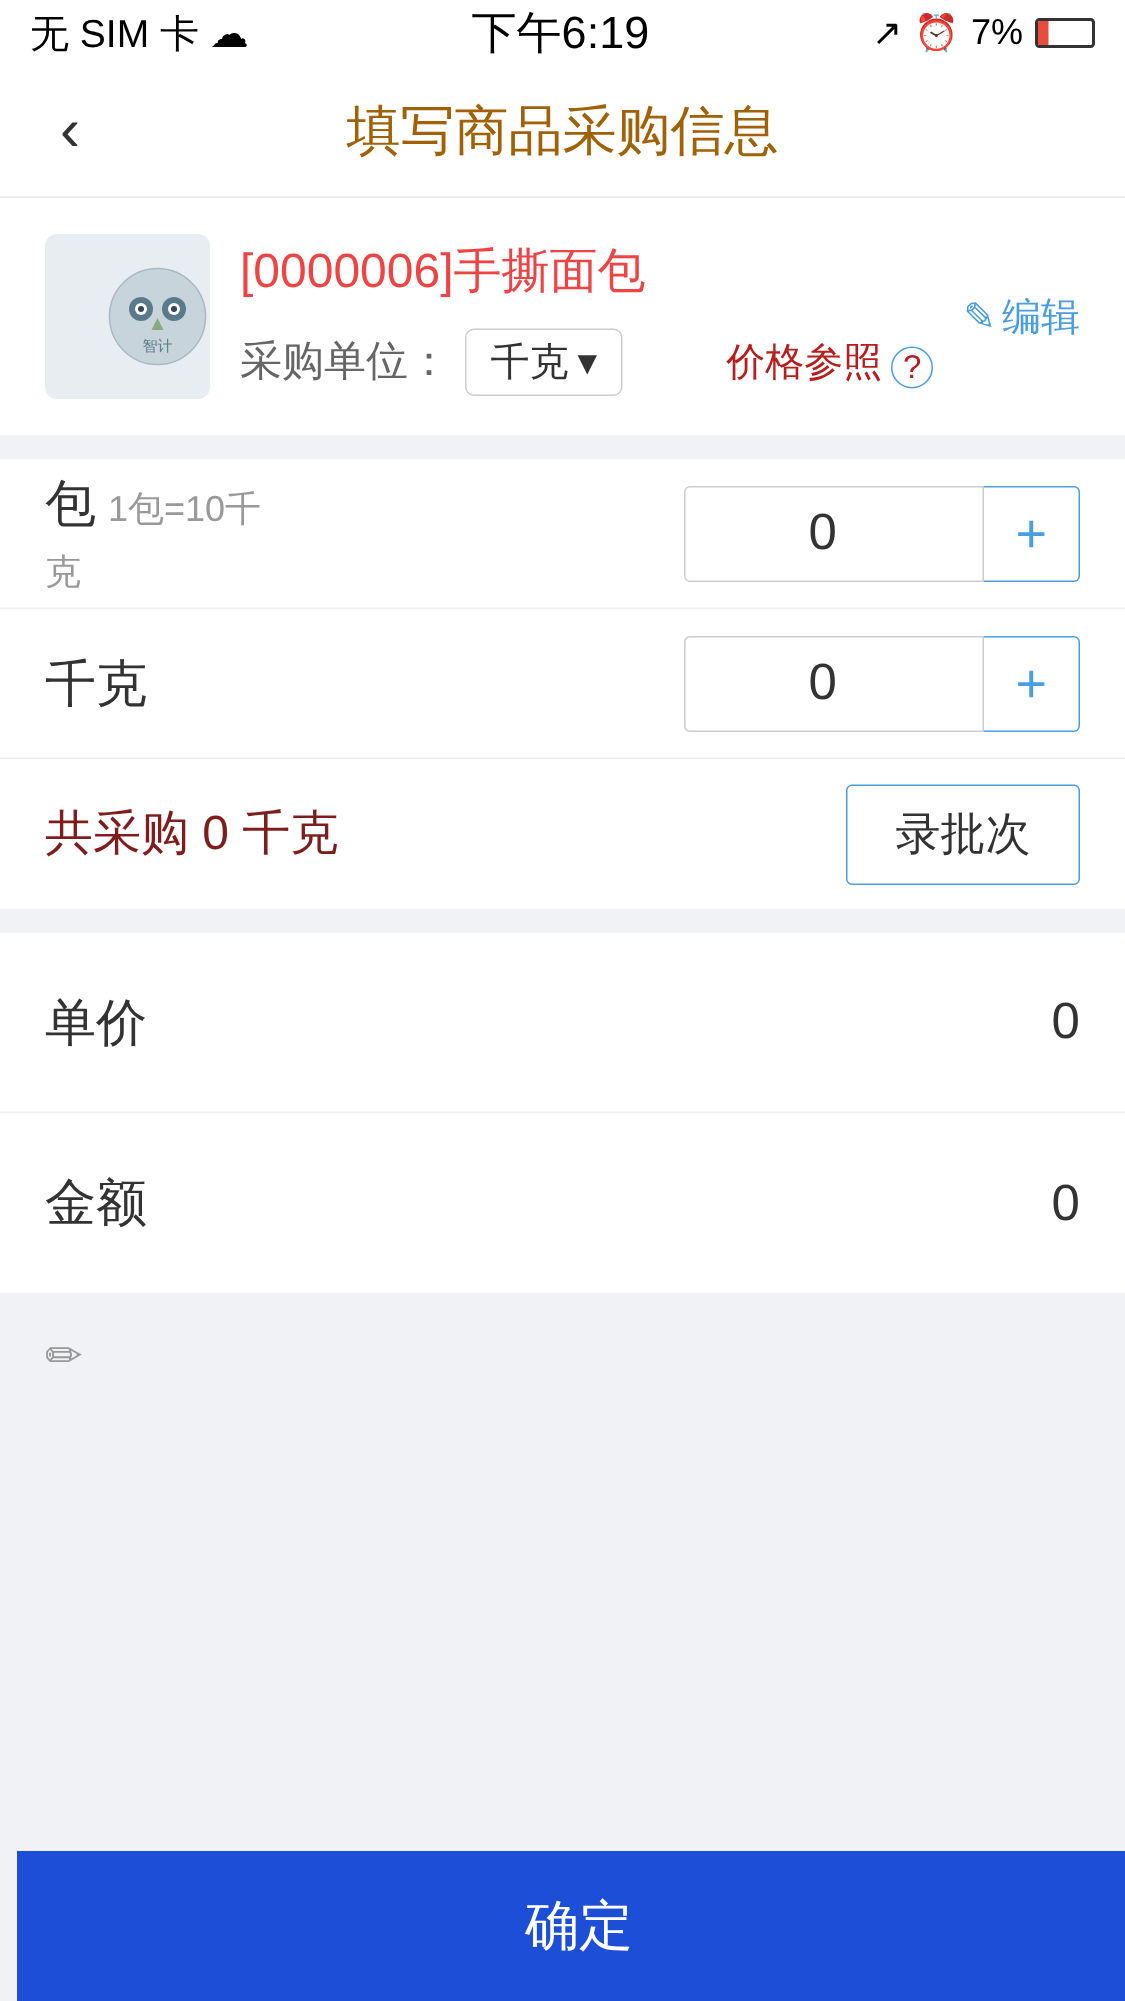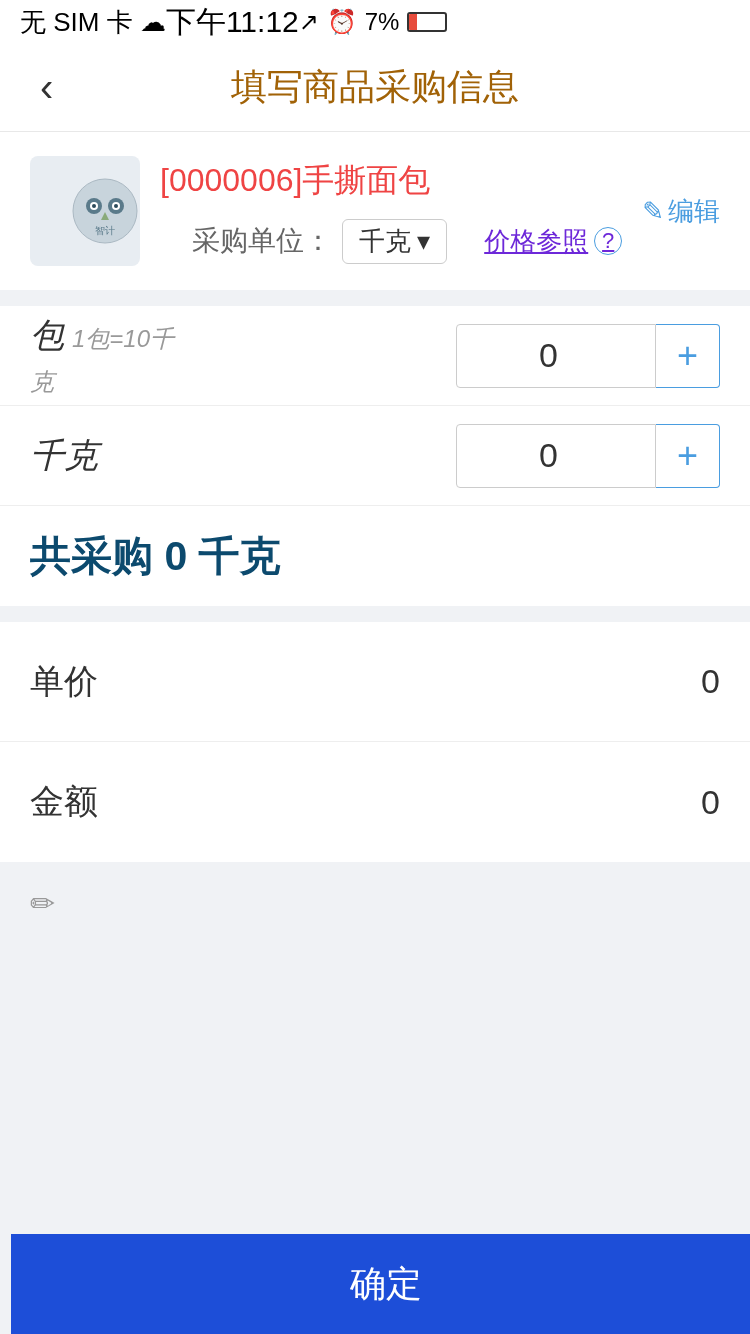--- a/index.html
+++ b/index.html
@@ -12,20 +12,21 @@
       font-size: 32px;
       color: #333;
     }
 
     
     .status-bar {
       background: #fff;
       height: 44px;
       display: flex;
       align-items: center;
+      justify-content: space-between;
       padding: 0 20px;
       font-size: 28px;
       color: #000;
     }
     .status-left { display: flex; align-items: center; gap: 8px; font-size: 26px; }
     .status-center { font-size: 30px; font-weight: 500; }
     .status-right { display: flex; align-items: center; gap: 8px; font-size: 24px; }
     .battery {
       display: inline-flex; align-items: center;
     }
@@ -96,21 +97,20 @@
     .product-name {
       font-size: 32px;
       color: #ef4444;
       font-weight: 500;
       margin-bottom: 16px;
     }
     .product-meta {
       display: flex;
       align-items: center;
       justify-content: space-between;
-      margin-left: 32px;
     }
     .purchase-unit {
       display: flex;
       align-items: center;
       gap: 10px;
       font-size: 28px;
       color: #666;
     }
     .unit-dropdown {
       border: 1px solid #ccc;
@@ -124,26 +124,25 @@
       gap: 6px;
     }
     .edit-btn {
       color: #4a9de0;
       font-size: 26px;
       display: flex;
       align-items: center;
       gap: 4px;
     }
     .price-ref {
-      color: #6d28d9;
+      color: #b91c1c;
       font-size: 26px;
       display: flex;
-      align-items: center;
+      align-items: flex-end;
       gap: 6px;
-      text-decoration: underline;
     }
 
     
     .section-divider {
       height: 16px;
       background: #f0f2f5;
     }
 
     
     .input-section {
@@ -154,21 +153,20 @@
       align-items: center;
       padding: 0 30px;
       height: 100px;
       border-bottom: 1px solid #eee;
     }
     .input-label {
       font-size: 34px;
       color: #333;
       width: 160px;
       flex-shrink: 0;
-      font-style: italic;
     }
     .input-sublabel {
       font-size: 24px;
       color: #999;
       margin-left: 8px;
     }
     .input-right {
       display: flex;
       align-items: center;
       margin-left: auto;
@@ -204,23 +202,22 @@
     
     .summary-row {
       background: #fff;
       display: flex;
       align-items: center;
       justify-content: space-between;
       padding: 0 30px;
       height: 100px;
     }
     .summary-text {
-      font-size: 41px;
-      color: #0c4a6e;
-      font-weight: bold;
+      font-size: 32px;
+      color: #7f1d1d;
     }
     .record-btn {
       border: 1px solid #4a9de0;
       background: #fff;
       color: #333;
       font-size: 30px;
       padding: 12px 32px;
       border-radius: 4px;
       cursor: pointer;
     }
@@ -298,21 +295,21 @@
       flex-shrink: 0;
     }
   </style>
 </head>
 <body>
 
 <div class="status-bar">
   <div class="status-left">
     <span>无 SIM 卡 ☁</span>
   </div>
-  <div class="status-center">下午11:12</div>
+  <div class="status-center">下午6:19</div>
   <div class="status-right">
     <span>↗</span>
     <span>⏰</span>
     <span>7%</span>
     <div class="battery">
       <div class="battery-body">
         <div class="battery-fill"></div>
       </div>
     </div>
   </div>
@@ -385,20 +382,21 @@
     <span class="input-label">千克</span>
     <div class="input-right">
       <input class="number-input" type="number" value="0" style="">
       <div class="plus-btn">+</div>
     </div>
   </div>
 </div>
 
 <div class="summary-row">
   <span class="summary-text">共采购 0 千克</span>
+  <button class="record-btn">录批次</button>
 </div>
 
 <div class="section-divider"></div>
 
 <div class="price-section">
   <div class="price-row">
     <span class="price-label">单价</span>
     <span class="price-value">0</span>
   </div>
   <div class="price-row" style="border-bottom:none;">

